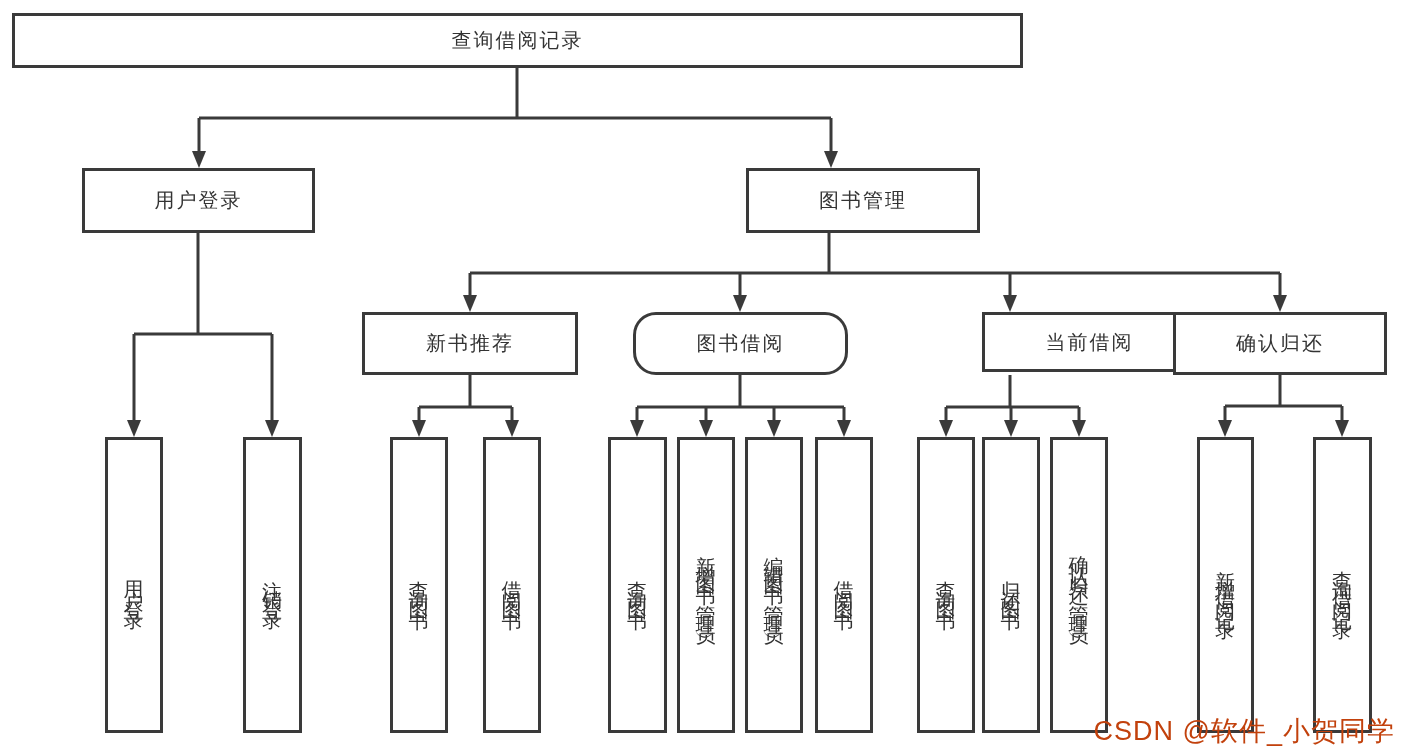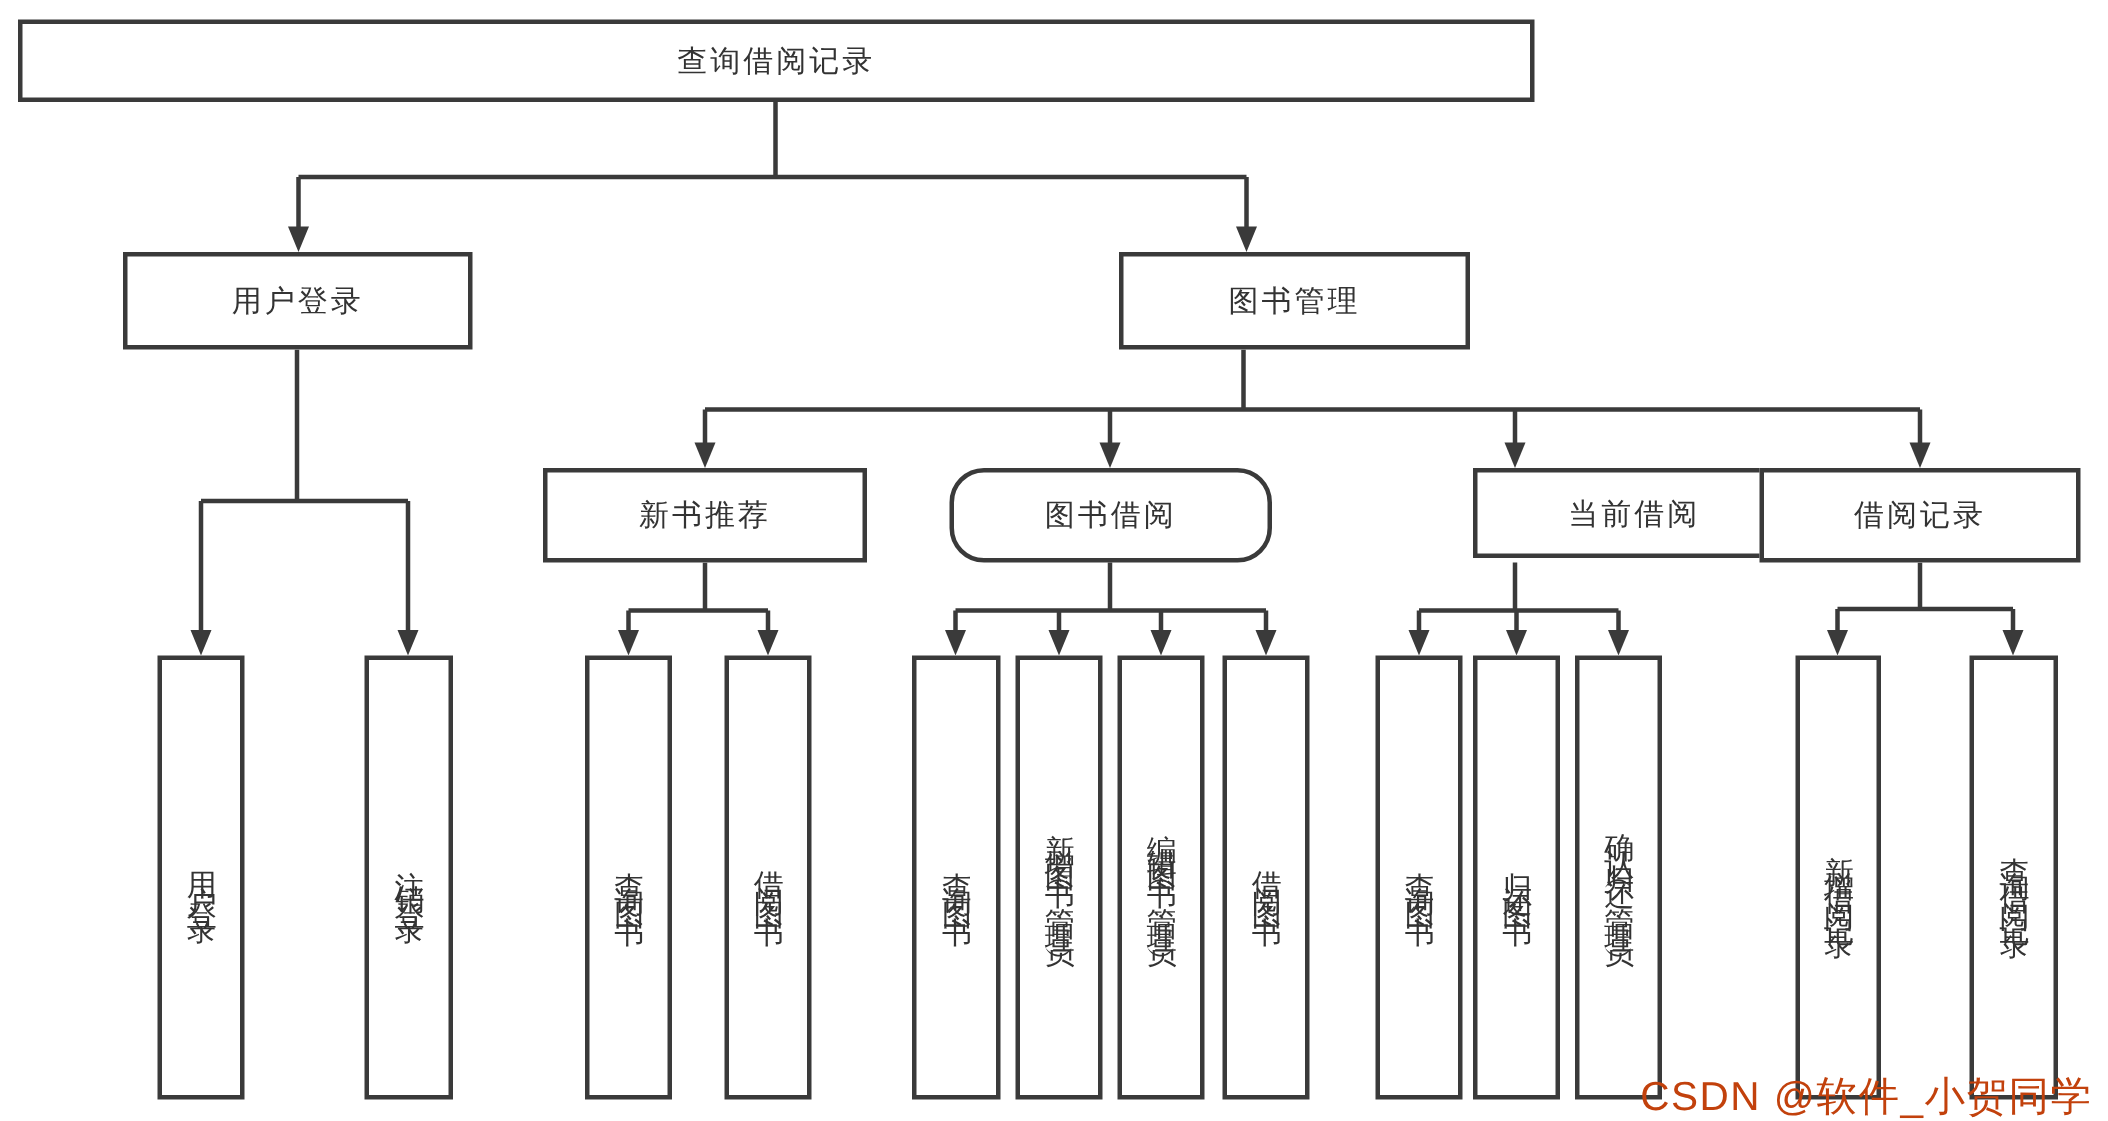--- a/index.html
+++ b/index.html
@@ -111,21 +111,21 @@
   <div class="node" style="left:362px; top:312px; width:216px; height:63px;">
     <span class="hlabel">新书推荐</span>
   </div>
   <div class="node" style="left:633px; top:312px; width:215px; height:63px;border-radius:23px;">
     <span class="hlabel">图书借阅</span>
   </div>
   <div class="node" style="left:956px; top:312px; width:215px; height:60px;margin-left:26px;">
     <span class="hlabel">当前借阅</span>
   </div>
   <div class="node" style="left:1173px; top:312px; width:214px; height:63px;">
-    <span class="hlabel">借阅记录</span>
+    <span class="hlabel">确认归还</span>
   </div>
 
   <div class="node leaf" style="left:105px; top:437px; width:58px; height:296px;">
     <span class="vlabel">用户登录</span>
   </div>
   <div class="node leaf" style="left:243px; top:437px; width:59px; height:296px;">
     <span class="vlabel">注销登录</span>
   </div>
 
   <div class="node leaf" style="left:390px; top:437px; width:58px; height:296px;">

